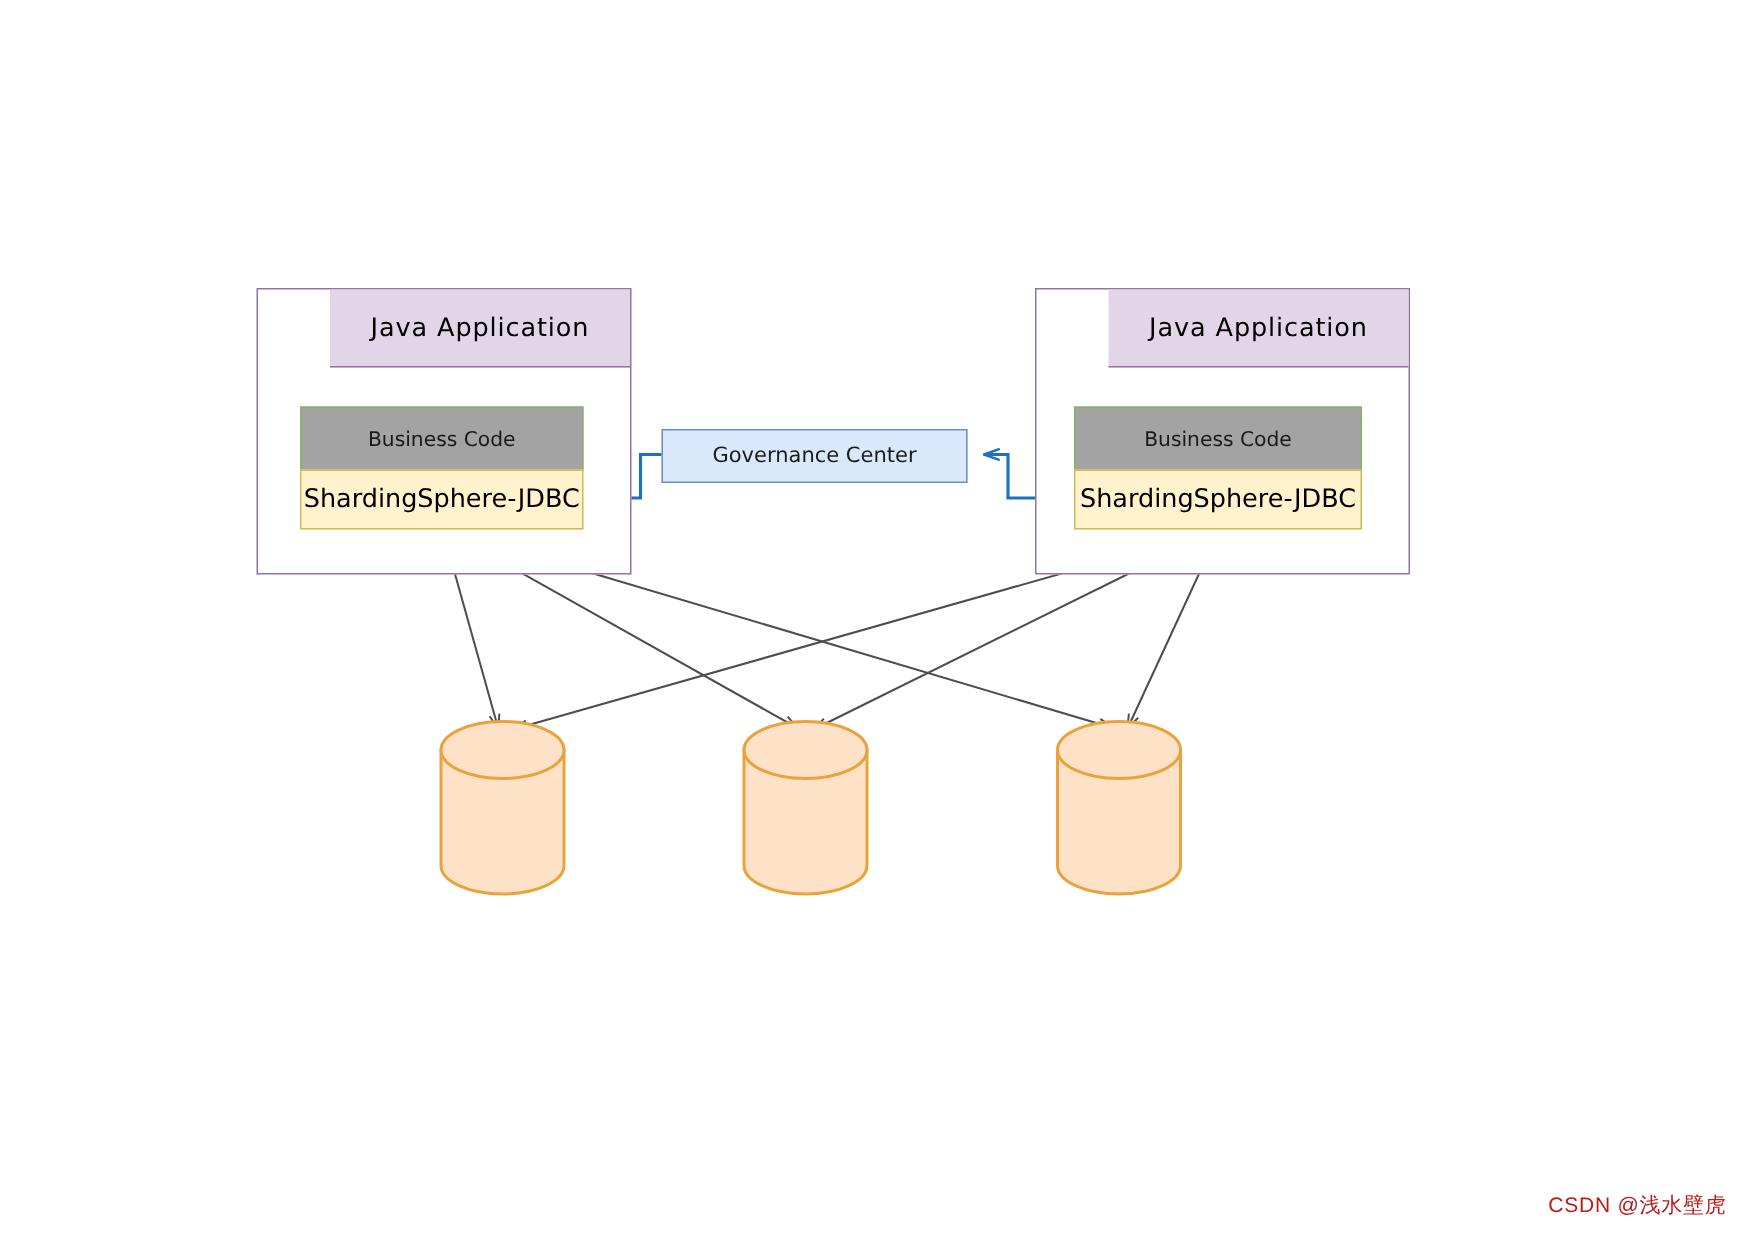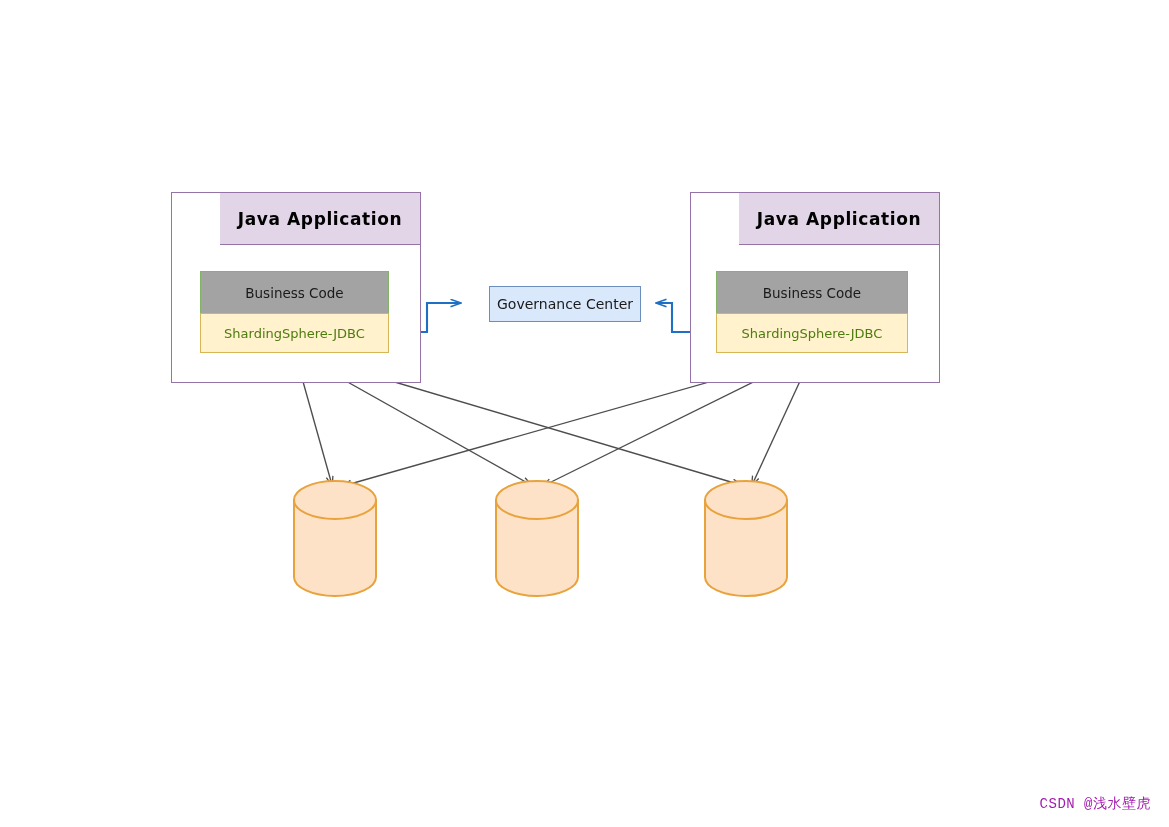--- a/index.html
+++ b/index.html
@@ -41,58 +41,58 @@
     left: 0;
     top: 0;
     right: 0;
     height: 51px;
     background: #E1D5E7;
     border-bottom: 1.4px solid #9673A6;
     display: flex;
     align-items: center;
     justify-content: center;
     color: #000000;
-    font-weight: bold;
+    font-weight: normal;
     font-size: 17px;
     letter-spacing: 0.6px;
     font-family: "DejaVu Sans", sans-serif;
     margin-left: 48px;
   }
 
   
   .biz-box {
     background: #a3a3a3;
     border: 1.2px solid #82B366;
     font-size: 13.5px;
     color: #1a1a1a;
   }
   .jdbc-box {
     background: #FFF2CC;
     border: 1.2px solid #D6B656;
-    font-size: 13px;
-    color: #4d7c0f;
+    font-size: 17px;
+    color: #000000;
   }
 
   
   .gov-box {
     background: #DAE8FC;
     border: 1.4px solid #6C8EBF;
     font-size: 14px;
     color: #1a1a1a;
   }
 
   
   .watermark {
     position: absolute;
     right: 18px;
     bottom: 14px;
-    color: #a21caf;
+    color: #b91c1c;
     font-size: 14px;
     letter-spacing: 0.5px;
-    font-family: Liberation Mono, monospace;
+    font-family: Liberation Sans, sans-serif;
     white-space: nowrap;
   }
 </style>
 </head>
 <body>
 
 <svg id="canvas" viewBox="0 0 1169 827">
   <defs>
     <marker id="arrow-gray" markerWidth="11" markerHeight="11" refX="9.2" refY="4" orient="auto" markerUnits="userSpaceOnUse">
       <path d="M0.5,0.6 L10,4 L0.5,7.4" fill="none" stroke="#4D4D4D" stroke-width="1.3" stroke-linejoin="miter"></path>
@@ -137,15 +137,15 @@
 </div>
 <div class="node biz-box" style="left:200px; top:271px; width:189px; height:43px;">Business Code</div>
 <div class="node jdbc-box" style="left:200px; top:313px; width:189px; height:40px;">ShardingSphere-JDBC</div>
 
 <div class="node app-outer" style="left:690px; top:192px; width:250px; height:191px;">
   <div class="app-header">Java Application</div>
 </div>
 <div class="node biz-box" style="left:716px; top:271px; width:192px; height:43px;">Business Code</div>
 <div class="node jdbc-box" style="left:716px; top:313px; width:192px; height:40px;">ShardingSphere-JDBC</div>
 
-<div class="node gov-box" style="left:489px; top:286px; width:152px; height:36px;">Governance Center</div>
+<div class="node gov-box" style="left:441px; top:286px; width:204px; height:36px;">Governance Center</div>
 
 <div class="watermark">CSDN @浅水壁虎</div>
 
 </body></html>

